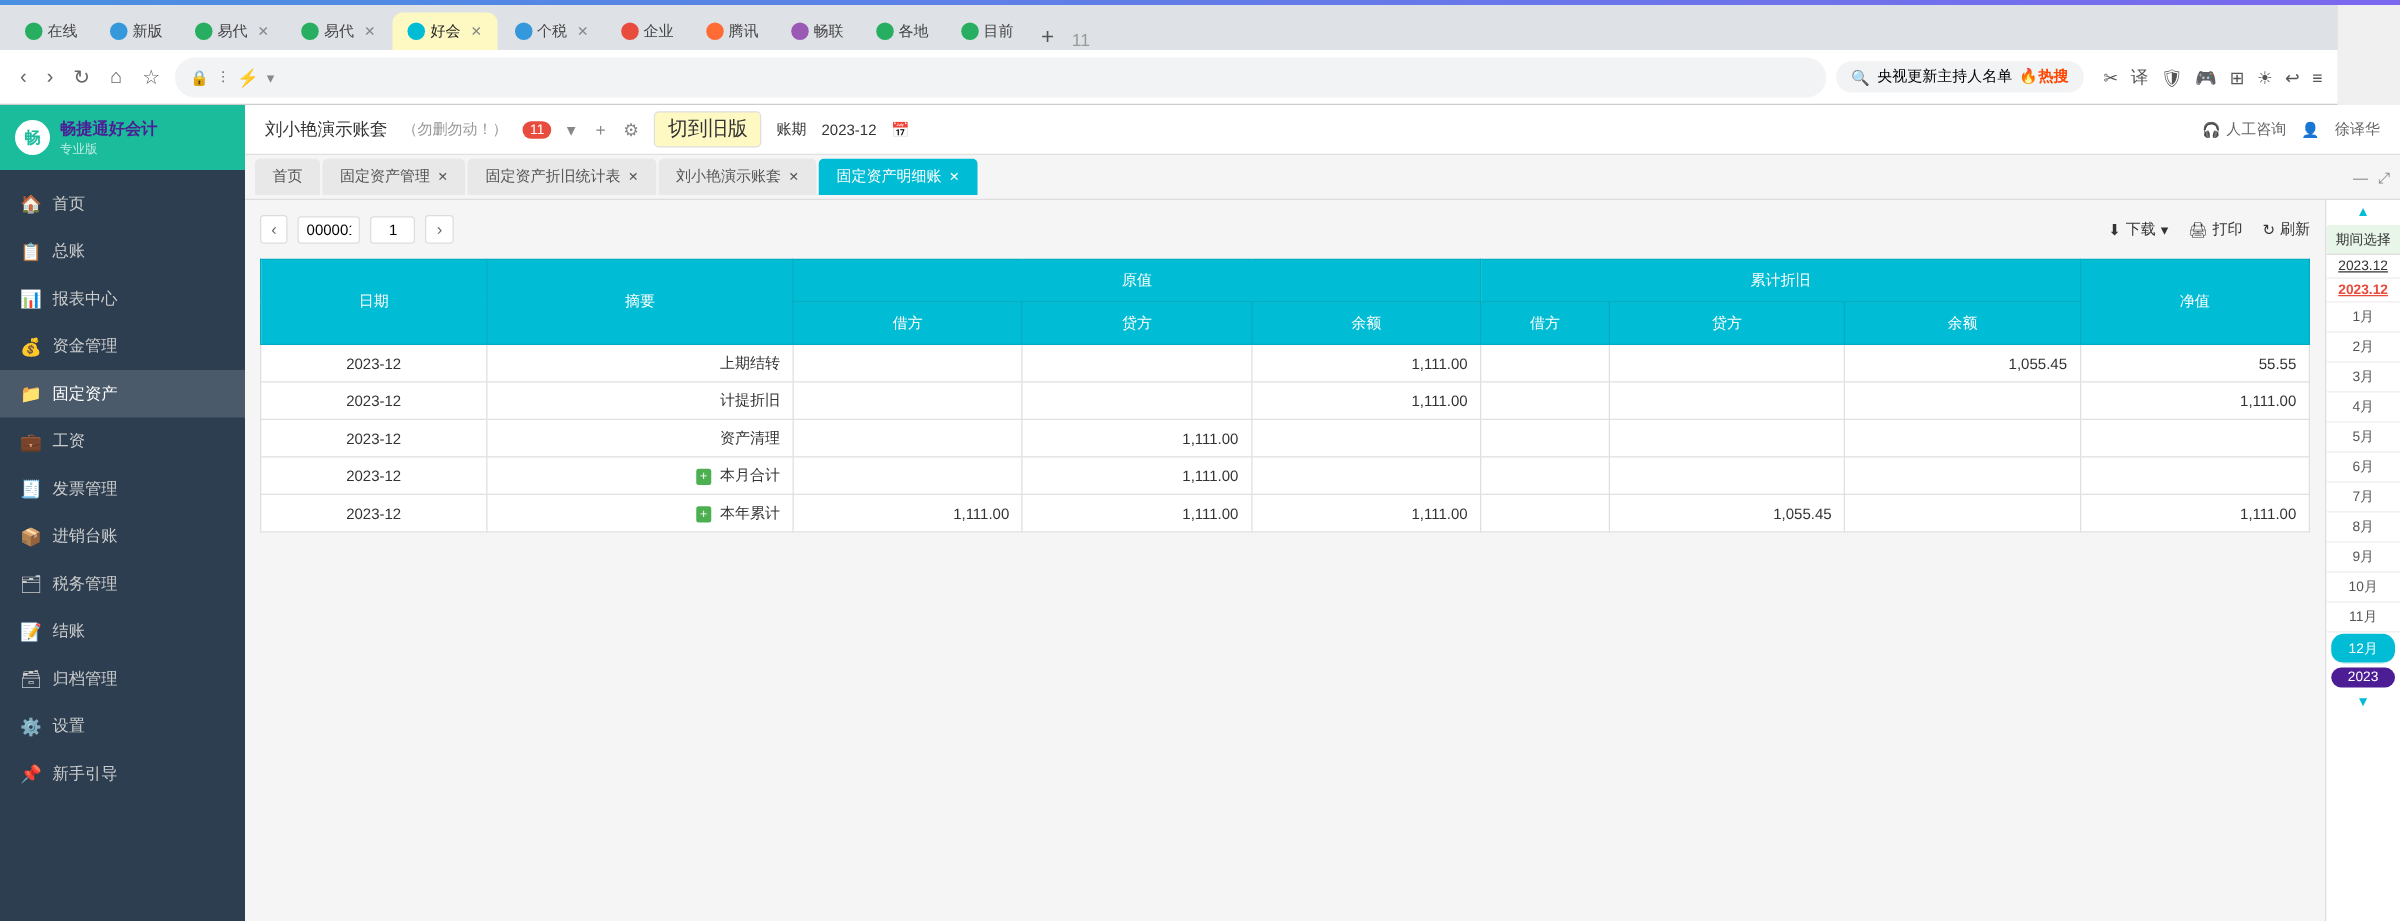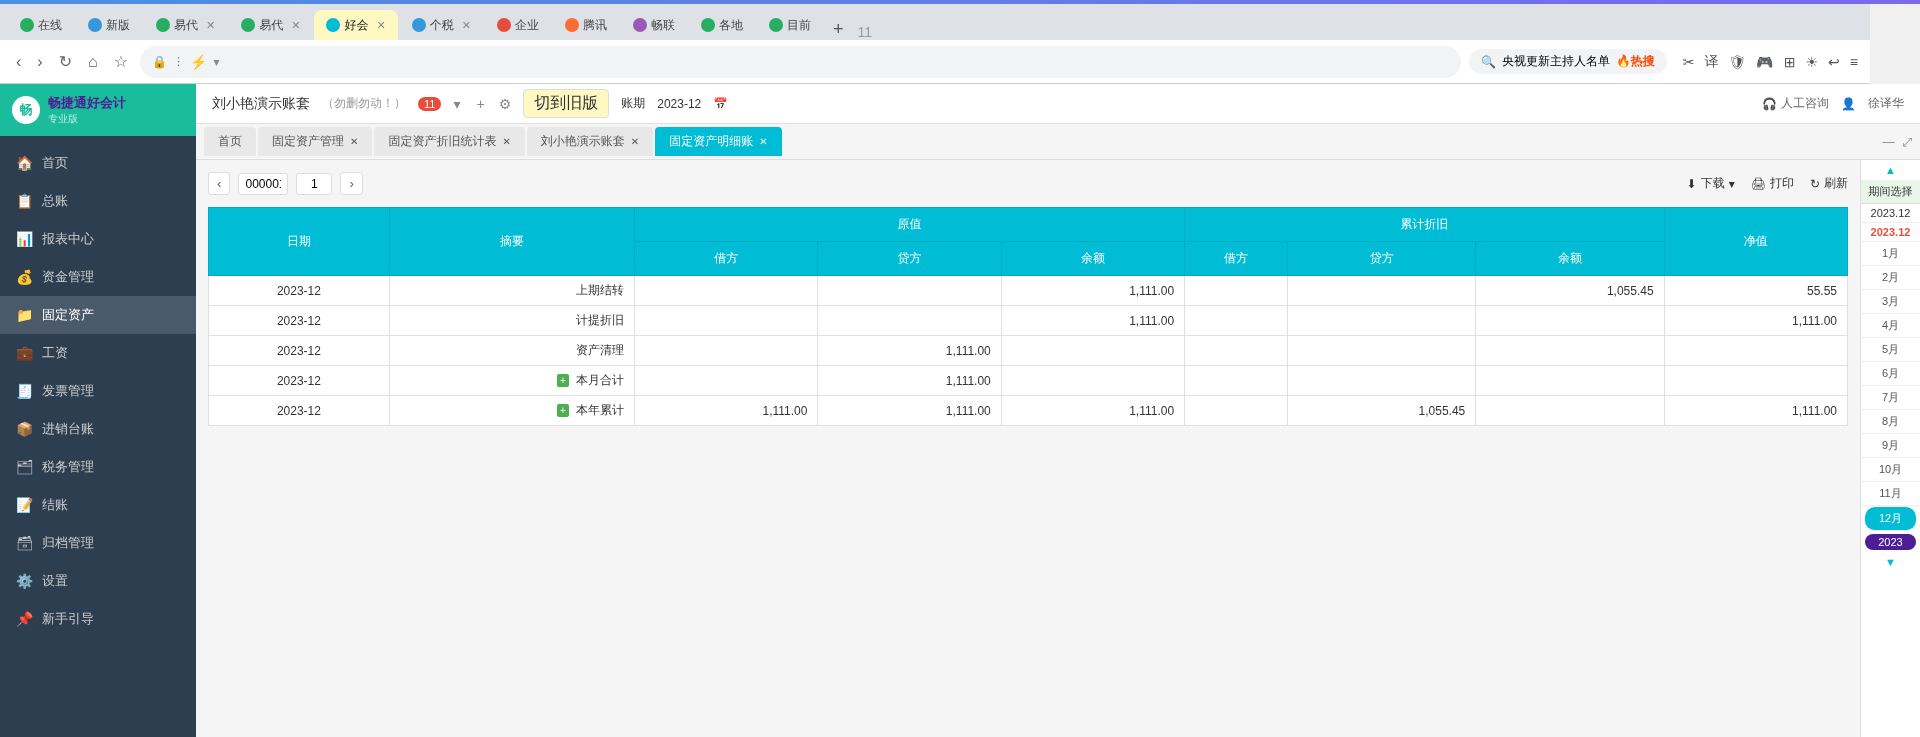--- a/index.html
+++ b/index.html
@@ -72,21 +72,21 @@
     .ledger-table td { background: #fff; text-align: right; padding: 6px 10px; border: 1px solid #e0e0e0; color: #333; }
     .ledger-table td.left { text-align: right; }
     .ledger-table td.center { text-align: center; }
     .sub-header { background: #00bcd4; }
     .row-tag { display: inline-block; background: #00bcd4; color: #fff; border-radius: 2px; padding: 1px 3px; font-size: 10px; margin-right: 4px; }
     .row-tag.green { background: #4caf50; }
 
     
     .period-sidebar { width: 60px; background: #fff; border-left: 1px solid #ddd; display: flex; flex-direction: column; font-size: 11px; overflow-y: auto; }
     .period-header { background: #e8f5e9; text-align: center; padding: 4px 2px; font-size: 11px; color: #333; border-bottom: 1px solid #ddd; }
-    .period-year { text-align: center; padding: 3px 2px; color: #333; font-size: 11px; border-bottom: 1px solid #eee; }
+    .period-year { text-align: center; padding: 3px 2px; color: #333; font-size: 11px; border-bottom: 1px solid #eee; text-decoration: underline; }
     .period-month { text-align: center; padding: 4px 2px; color: #555; cursor: pointer; border-bottom: 1px solid #eee; }
     .period-month.active { background: #00bcd4; color: #fff; border-radius: 10px; margin: 1px 4px; }
 
     
     .scroll-icon { text-align: center; padding: 4px; color: #00bcd4; cursor: pointer; }
 
     
     .browser-top { height: 4px; background: linear-gradient(to right, #4a90e2, #7b68ee); }
   </style>
 </head>

